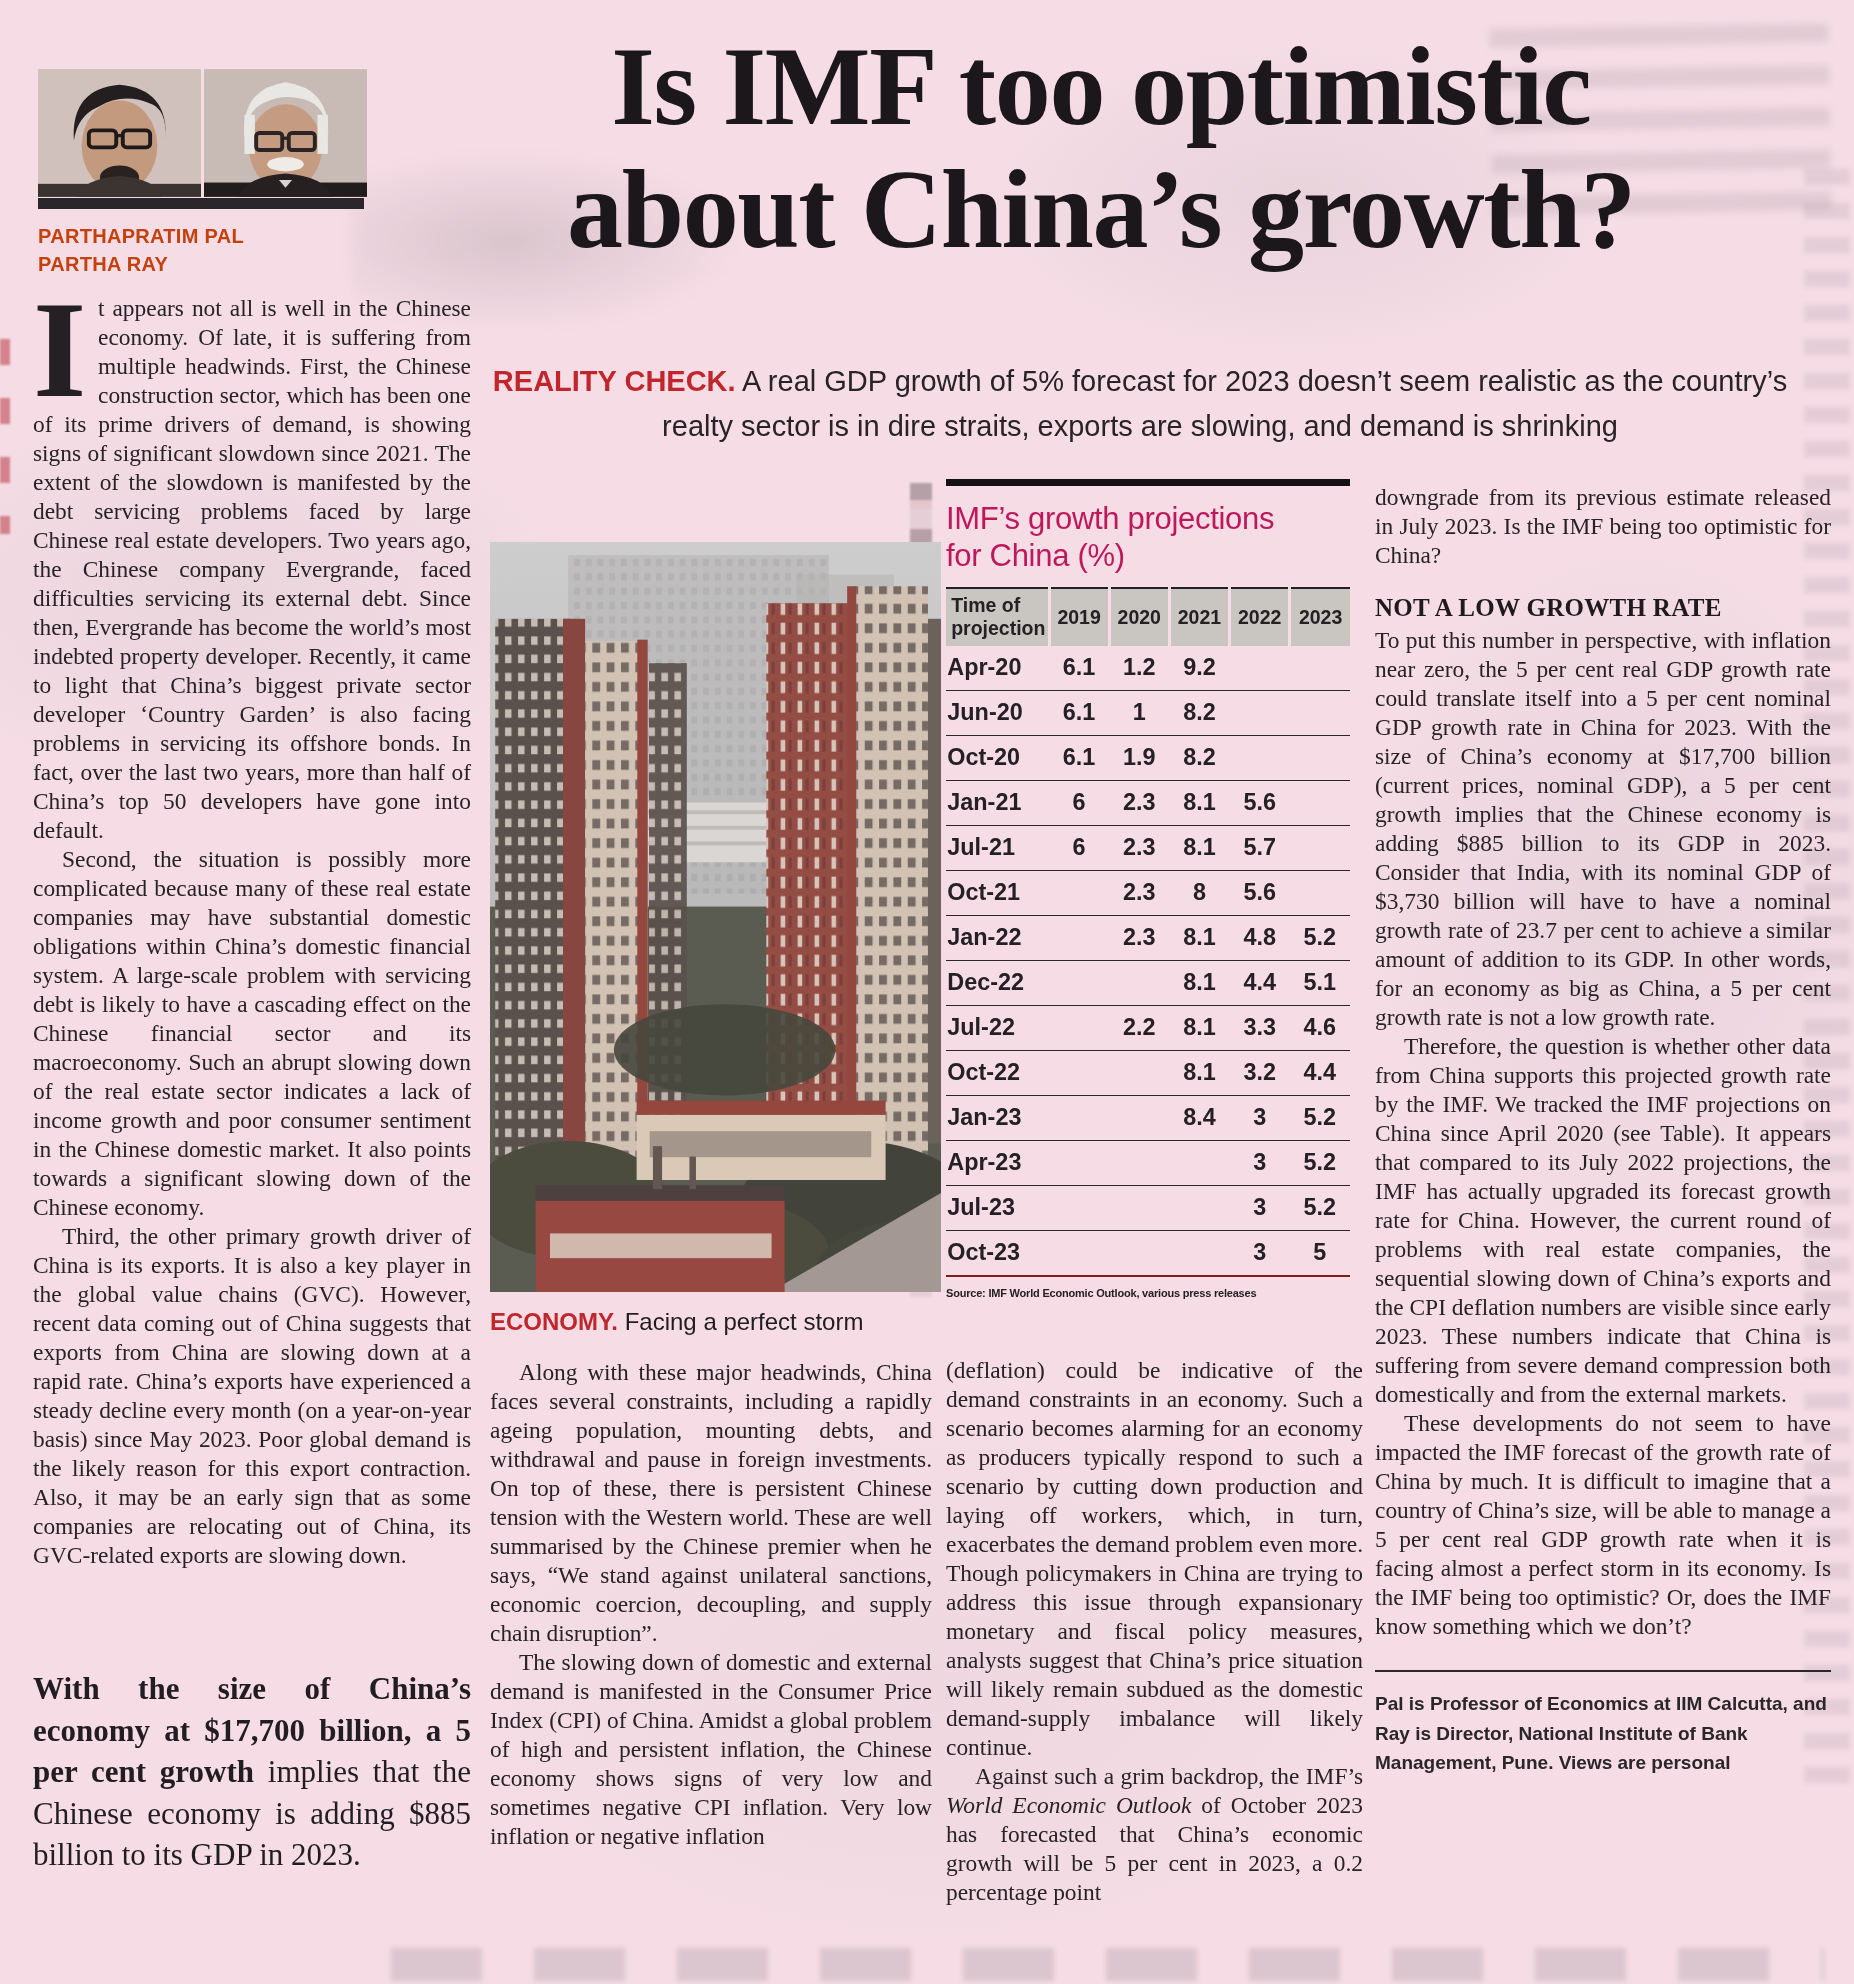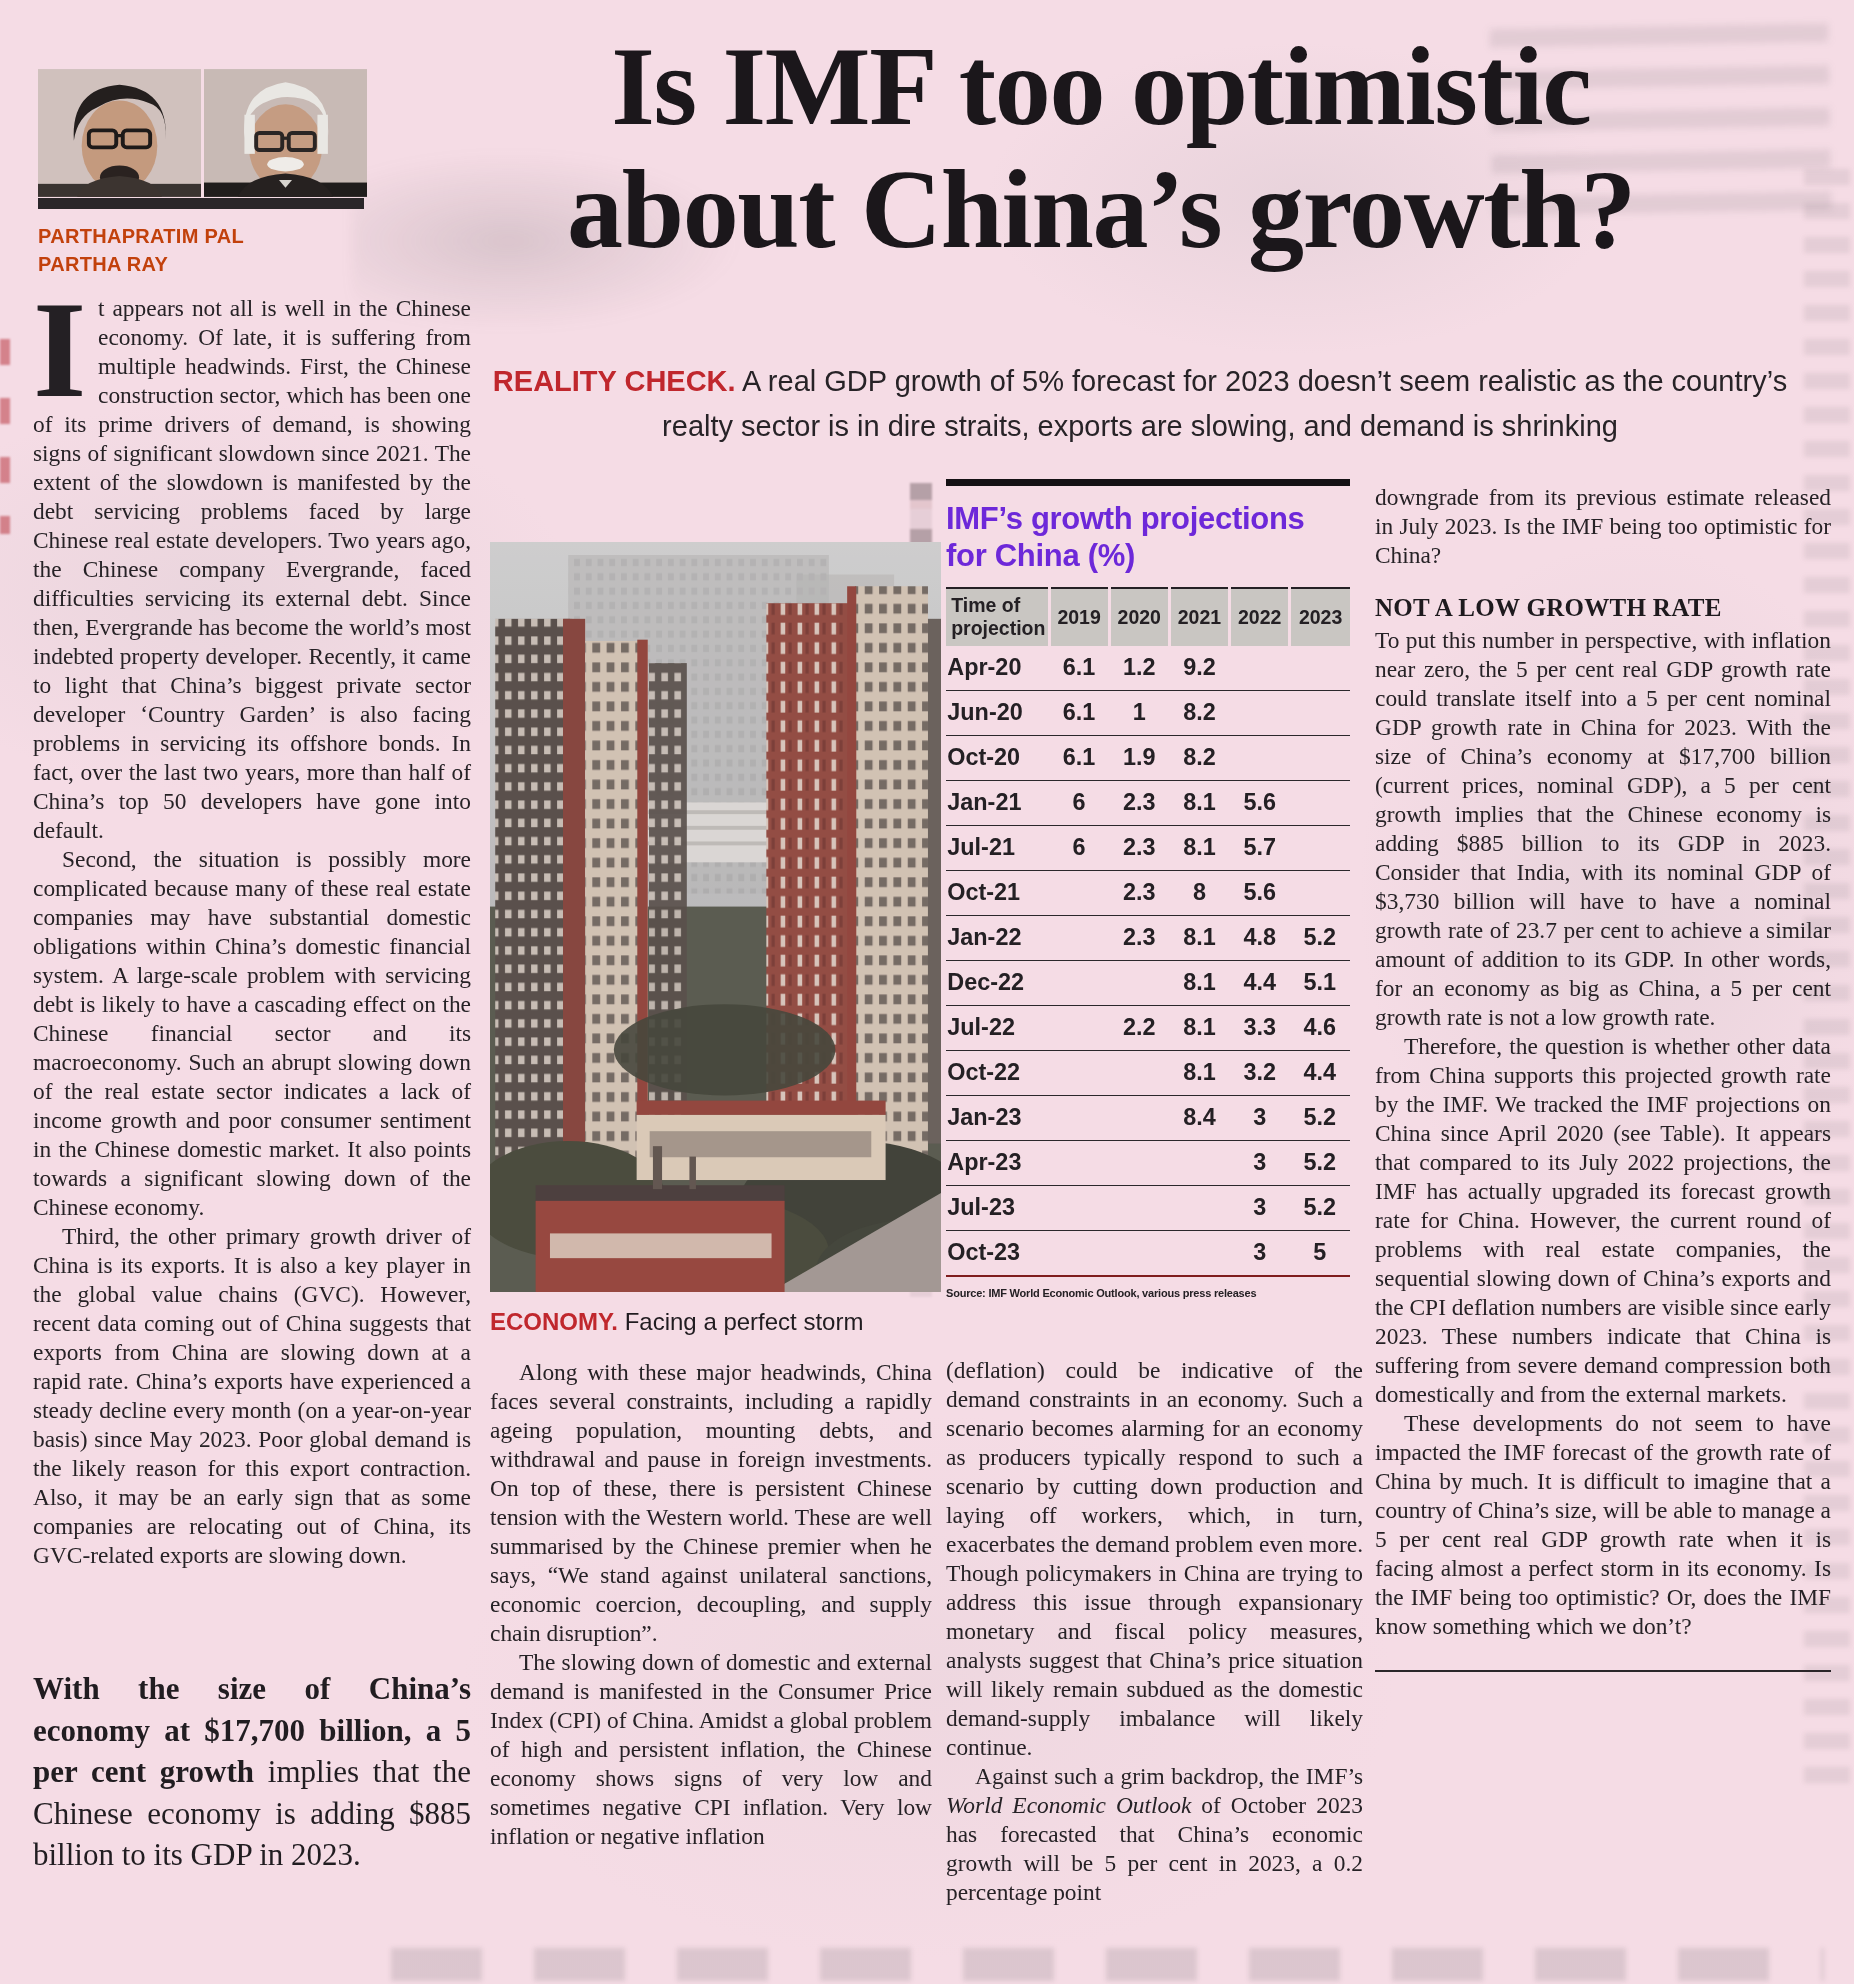--- a/index.html
+++ b/index.html
@@ -71,22 +71,22 @@
     font-family:Liberation Serif, serif;font-size:31px;line-height:1.34;text-align:justify;color:#211d21;}
   .pq-bold{font-weight:bold;}
   
   .photo{position:absolute;left:490px;top:542px;width:451px;height:750px;margin:0;}
   .photo svg{display:block;width:100%;height:100%;}
   .caption{position:absolute;left:490px;top:1308px;width:451px;margin:0;
     font-family:"Liberation Sans",sans-serif;font-size:24px;color:#201c20;}
   
   .tablebox{position:absolute;left:946px;top:479px;width:404px;font-family:"Liberation Sans",sans-serif;}
   .tb-topbar{height:6.5px;background:#141114;}
-  .tb-title{margin:15.6px 0 13px 0;font-weight:bold;font-size:31px;line-height:1.18;
-    color:#6d28d9;letter-spacing:-0.3px;}
+  .tb-title{margin:15.6px 0 13px 0;font-weight:normal;font-size:31px;line-height:1.18;
+    color:#be185d;letter-spacing:-0.3px;}
   table.proj{width:100%;border-collapse:collapse;table-layout:fixed;}
   table.proj thead th{background:#c9c6c2;font-size:19.5px;font-weight:bold;color:#242024;
     padding:5.2px 2.6px;vertical-align:middle;border-top:2px solid #242024;}
   table.proj thead th + th{border-left:3.9px solid #f5dce5;text-align:center;}
   table.proj thead th:first-child{text-align:left;padding-left:5.2px;}
   table.proj col.c-label{width:103px;}
   table.proj td{font-size:23.4px;font-weight:bold;color:#242024;padding:8.5px 1.3px;
     border-bottom:1.3px solid #2b272b;text-align:center;}
   table.proj td:first-child{text-align:left;padding-left:1.3px;}
   table.proj tr:last-child td{border-bottom:2px solid #7f1d1d;}
@@ -367,16 +367,17 @@
     <p class="para indent"><span>Against such a grim backdrop, the IMF’s </span><em>World Economic Outlook</em><span> of October 2023 has forecasted that China’s economic growth will be 5 per cent in 2023, a 0.2 percentage point</span></p>
   </section>
 
   <section class="col col4">
     <p class="para">downgrade from its previous estimate released in July 2023. Is the IMF being too optimistic for China?</p>
     <h3 class="subhead">NOT A LOW GROWTH RATE</h3>
     <p class="para">To put this number in perspective, with inflation near zero, the 5 per cent real GDP growth rate could translate itself into a 5 per cent nominal GDP growth rate in China for 2023. With the size of China’s economy at $17,700 billion (current prices, nominal GDP), a 5 per cent growth implies that the Chinese economy is adding $885 billion to its GDP in 2023. Consider that India, with its nominal GDP of $3,730 billion will have to have a nominal growth rate of 23.7 per cent to achieve a similar amount of addition to its GDP. In other words, for an economy as big as China, a 5 per cent growth rate is not a low growth rate.</p>
     <p class="para indent">Therefore, the question is whether other data from China supports this projected growth rate by the IMF. We tracked the IMF projections on China since April 2020 (see Table). It appears that compared to its July 2022 projections, the IMF has actually upgraded its forecast growth rate for China. However, the current round of problems with real estate companies, the sequential slowing down of China’s exports and the CPI deflation numbers are visible since early 2023. These numbers indicate that China is suffering from severe demand compression both domestically and from the external markets.</p>
     <p class="para indent">These developments do not seem to have impacted the IMF forecast of the growth rate of China by much. It is difficult to imagine that a country of China’s size, will be able to manage a 5 per cent real GDP growth rate when it is facing almost a perfect storm in its economy. Is the IMF being too optimistic? Or, does the IMF know something which we don’t?</p>
     <div class="foot-rule"></div>
+    <p class="foot">Pal is Professor of Economics at IIM Calcutta, and Ray is Director, National Institute of Bank Management, Pune. Views are personal</p>
   </section>
 
 </div>
 
 
 </body></html>

